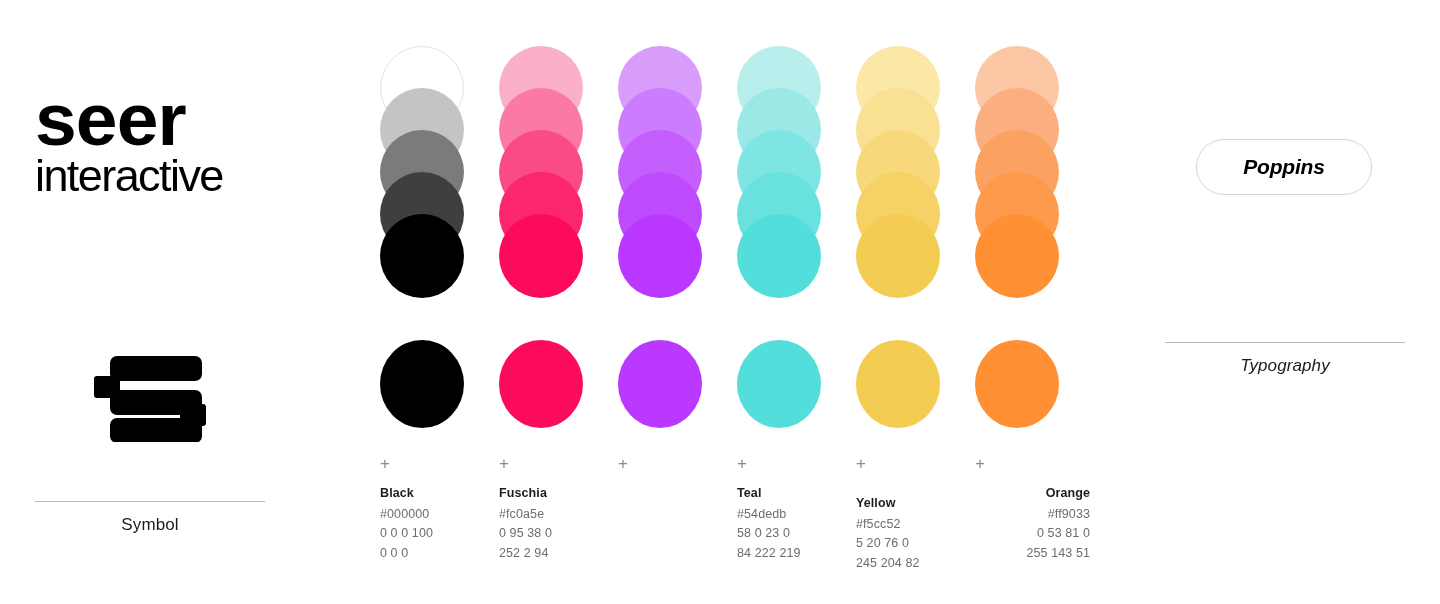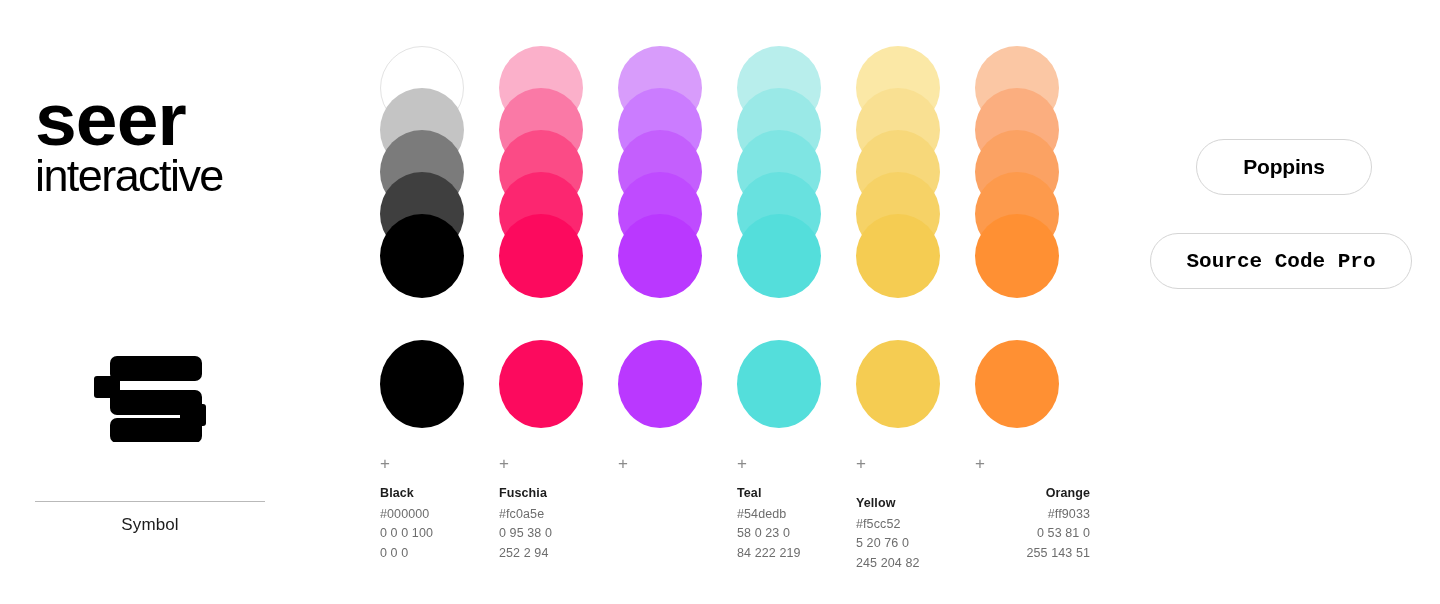--- a/index.html
+++ b/index.html
@@ -48,21 +48,21 @@
   .meta { position:absolute; left:0; width:115px; }
   .meta .nm {
     font-size:12.5px; font-weight:bold; color:#1d1d1d;
     margin-bottom:5px; letter-spacing:0.1px;
   }
   .meta .v {
     font-size:12.5px; color:#6d6d6d; line-height:1.55; letter-spacing:0.1px;
   }
 
   
-  .typo { position:absolute; left:1130px; top:0; width:310px; height:604px; }
+  .typo { position:absolute; left:1130px; top:0; width:310px; height:604px;font-style:italic; }
   .pill {
     position:absolute; display:flex; align-items:center; justify-content:center;
     border:1px solid #d5d5d5; border-radius:40px; background:#fff;
     color:#000; font-weight:bold;
   }
   #pill-poppins {
     left:66px; top:139px; width:176px; height:56px;
     font-size:21px; letter-spacing:-0.2px;
   }
   #pill-scp {
@@ -203,16 +203,19 @@
           <div class="nm">Orange</div>
           <div class="v">#ff9033</div>
           <div class="v">0 53 81 0</div>
           <div class="v">255 143 51</div>
         </div>
       </div>
     </div>
 
   <div class="typo">
     <div class="pill" id="pill-poppins">Poppins</div>
-    <div class="pill" id="pill-scp">Source Code Pro</div>
+    <div class="typo-divider-wrap">
+      <div class="divider"></div>
+      <div class="caption">Typography</div>
+    </div>
   </div>
 
 </div>
 
 </body></html>

